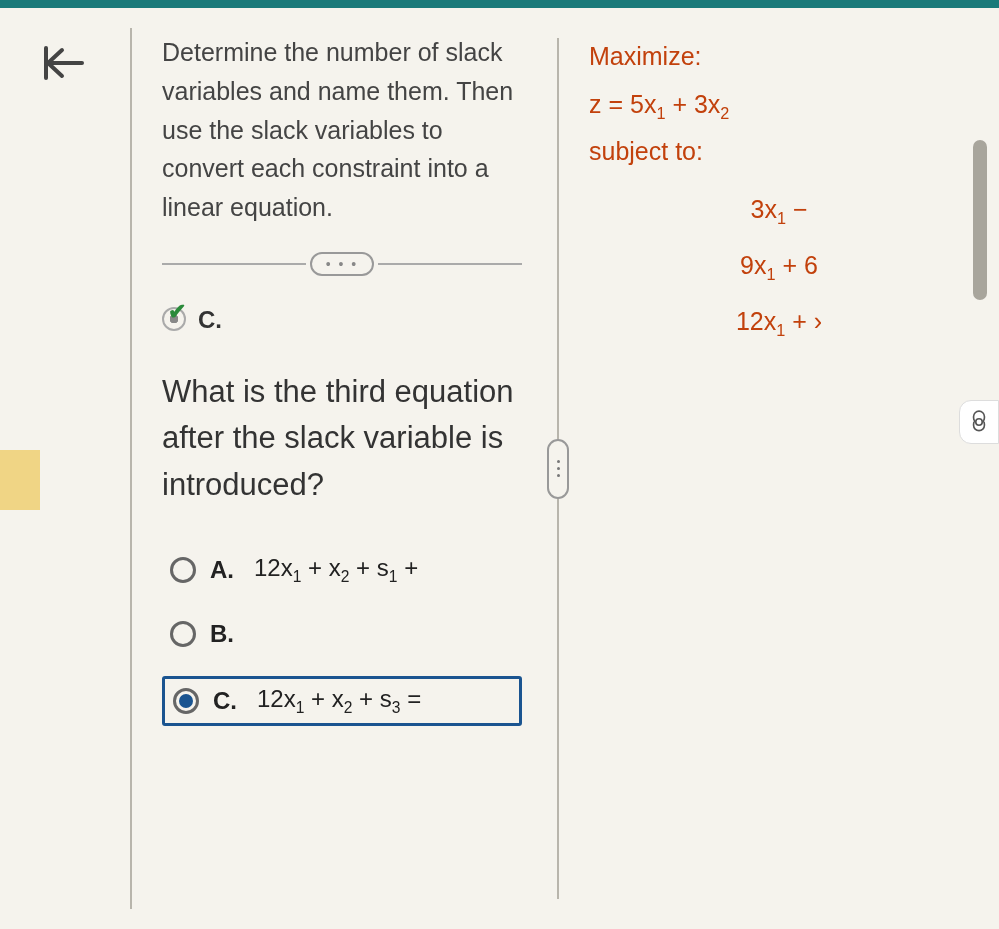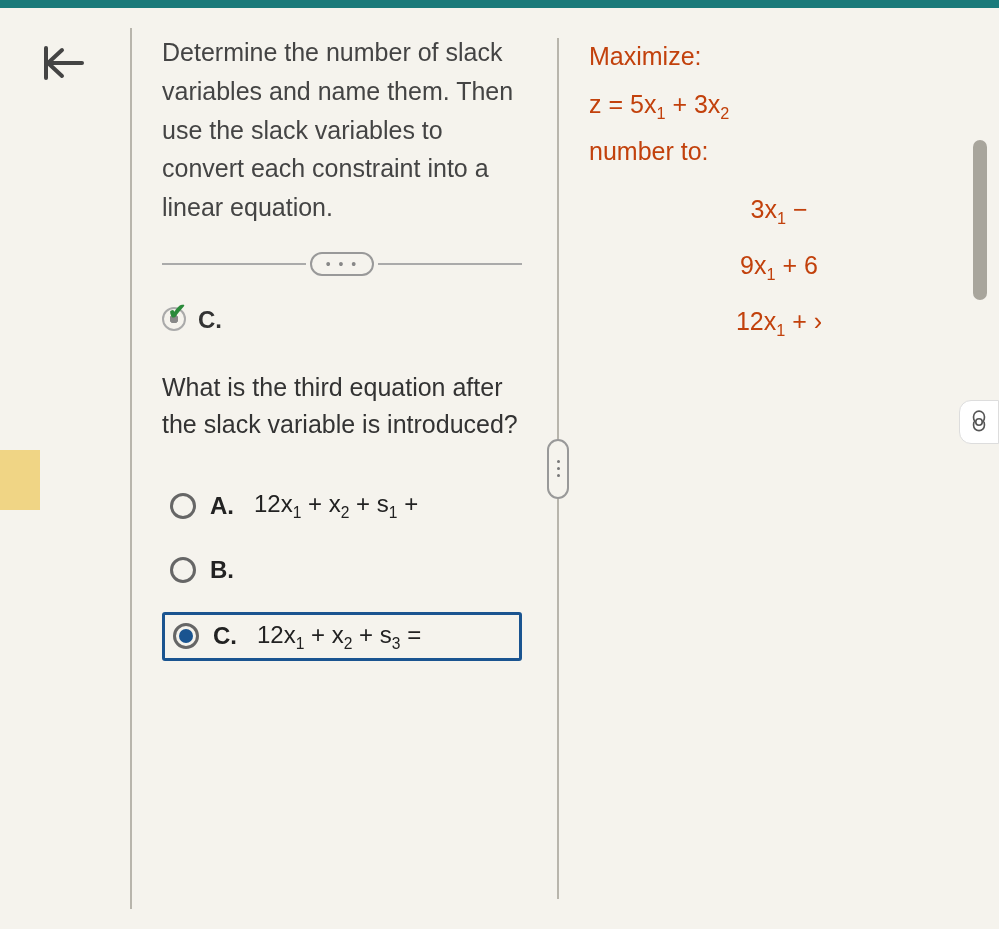--- a/index.html
+++ b/index.html
@@ -118,21 +118,21 @@
     width: 26px; height: 26px; position: relative;
   }
   .check-radio .circle {
     width: 24px; height: 24px; border: 2px solid #aaa; border-radius: 50%;
     background: radial-gradient(circle, #888 0%, #888 30%, transparent 32%);
   }
   .check-radio .tick {
     position: absolute; top: -8px; left: 6px; color: #2a8a3a; font-size: 22px; font-weight: bold;
   }
   .sub-question {
-    font-size: 25px;
+    font-size: 31px;
     color: #333;
     line-height: 1.5;
     margin-bottom: 40px;
   }
   .option-row {
     display: flex;
     align-items: center;
     gap: 14px;
     font-size: 24px;
     color: #222;
@@ -258,21 +258,21 @@
       <div class="drag-handle">
         <span></span>
           <span></span>
           <span></span>
       </div>
     </div>
 
     <div class="right-pane">
       <div>Maximize:</div>
       <div>z = 5x<sub>1</sub> + 3x<sub>2</sub></div>
-      <div>number to:</div>
+      <div>subject to:</div>
       <div class="constraints">
         <div>3x<sub>1</sub> −</div>
         <div>9x<sub>1</sub> + 6</div>
         <div>12x<sub>1</sub> + ›</div>
       </div>
     </div>
 
   </div>
 
   <div class="scrollbar"></div>

